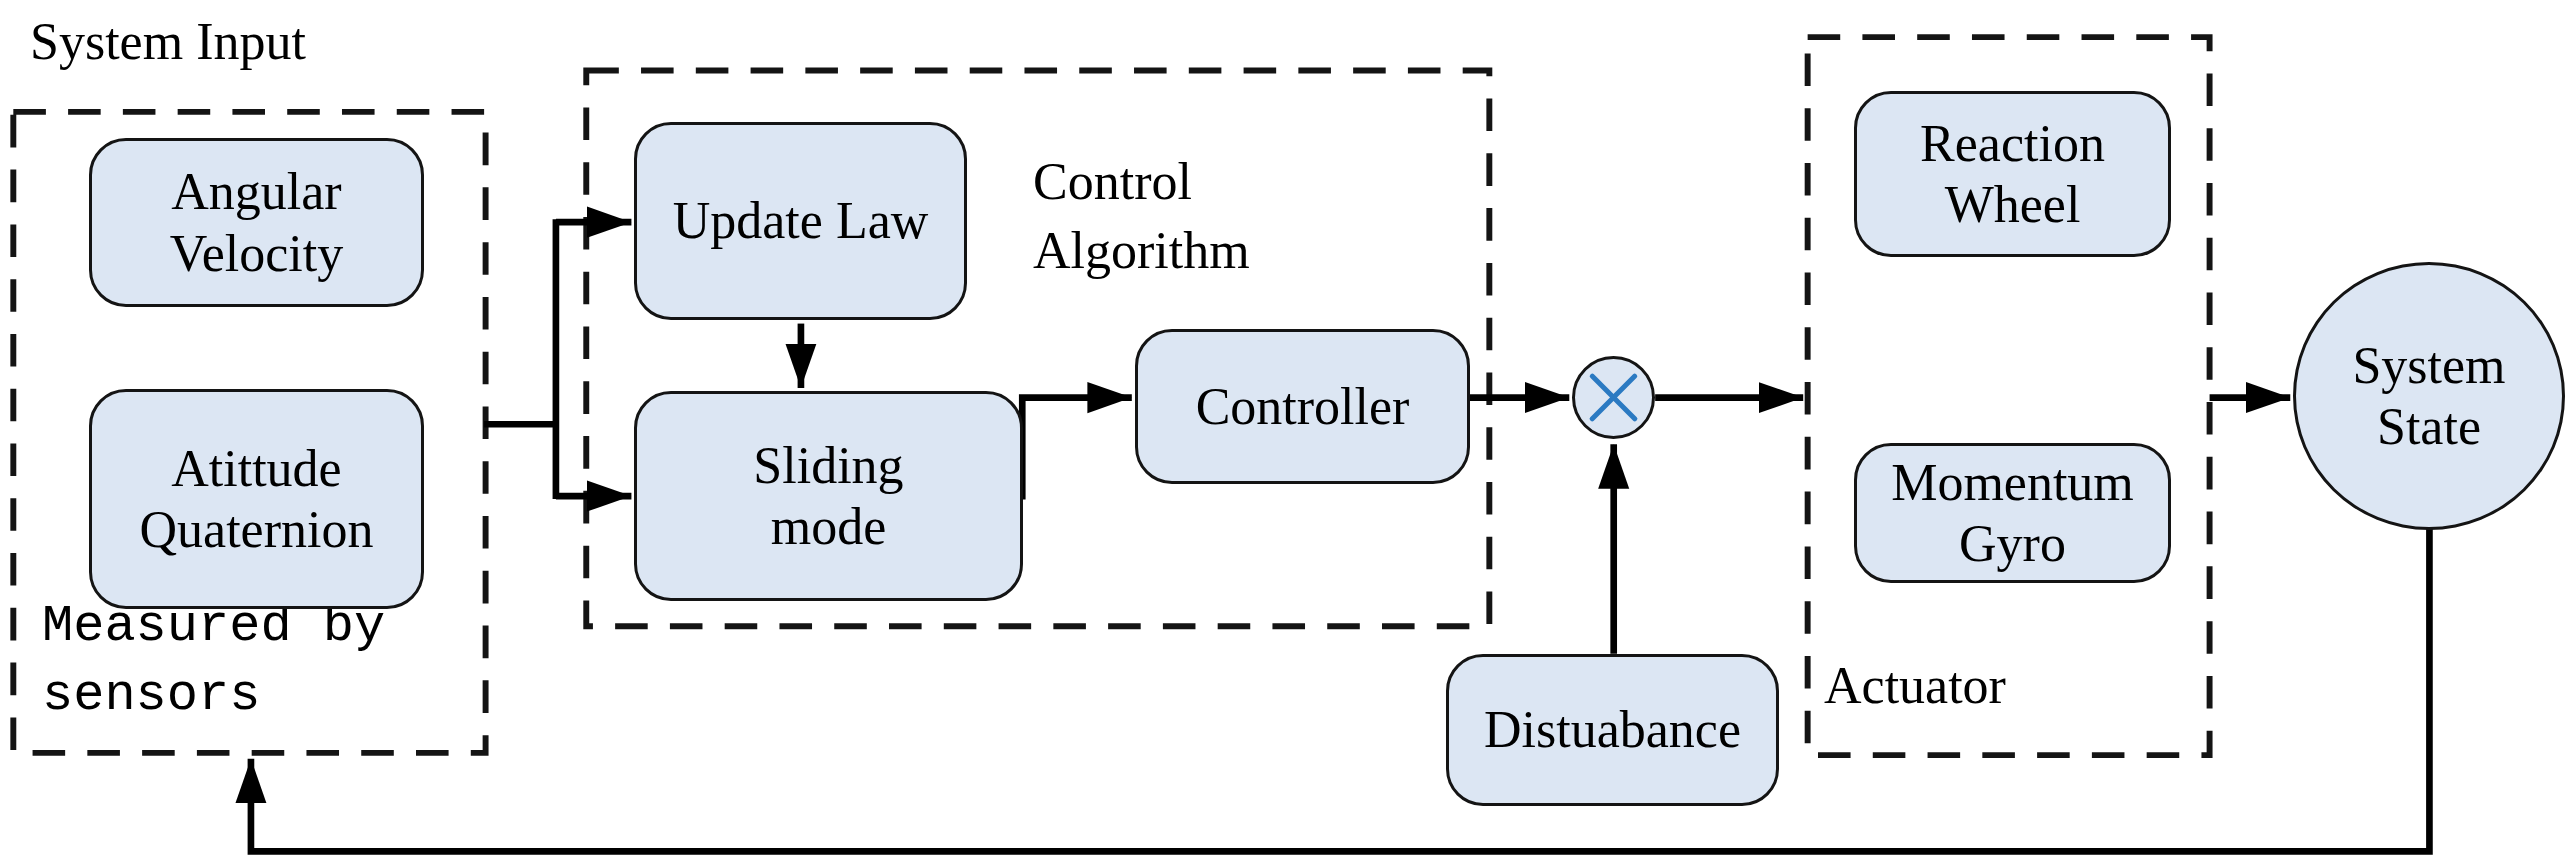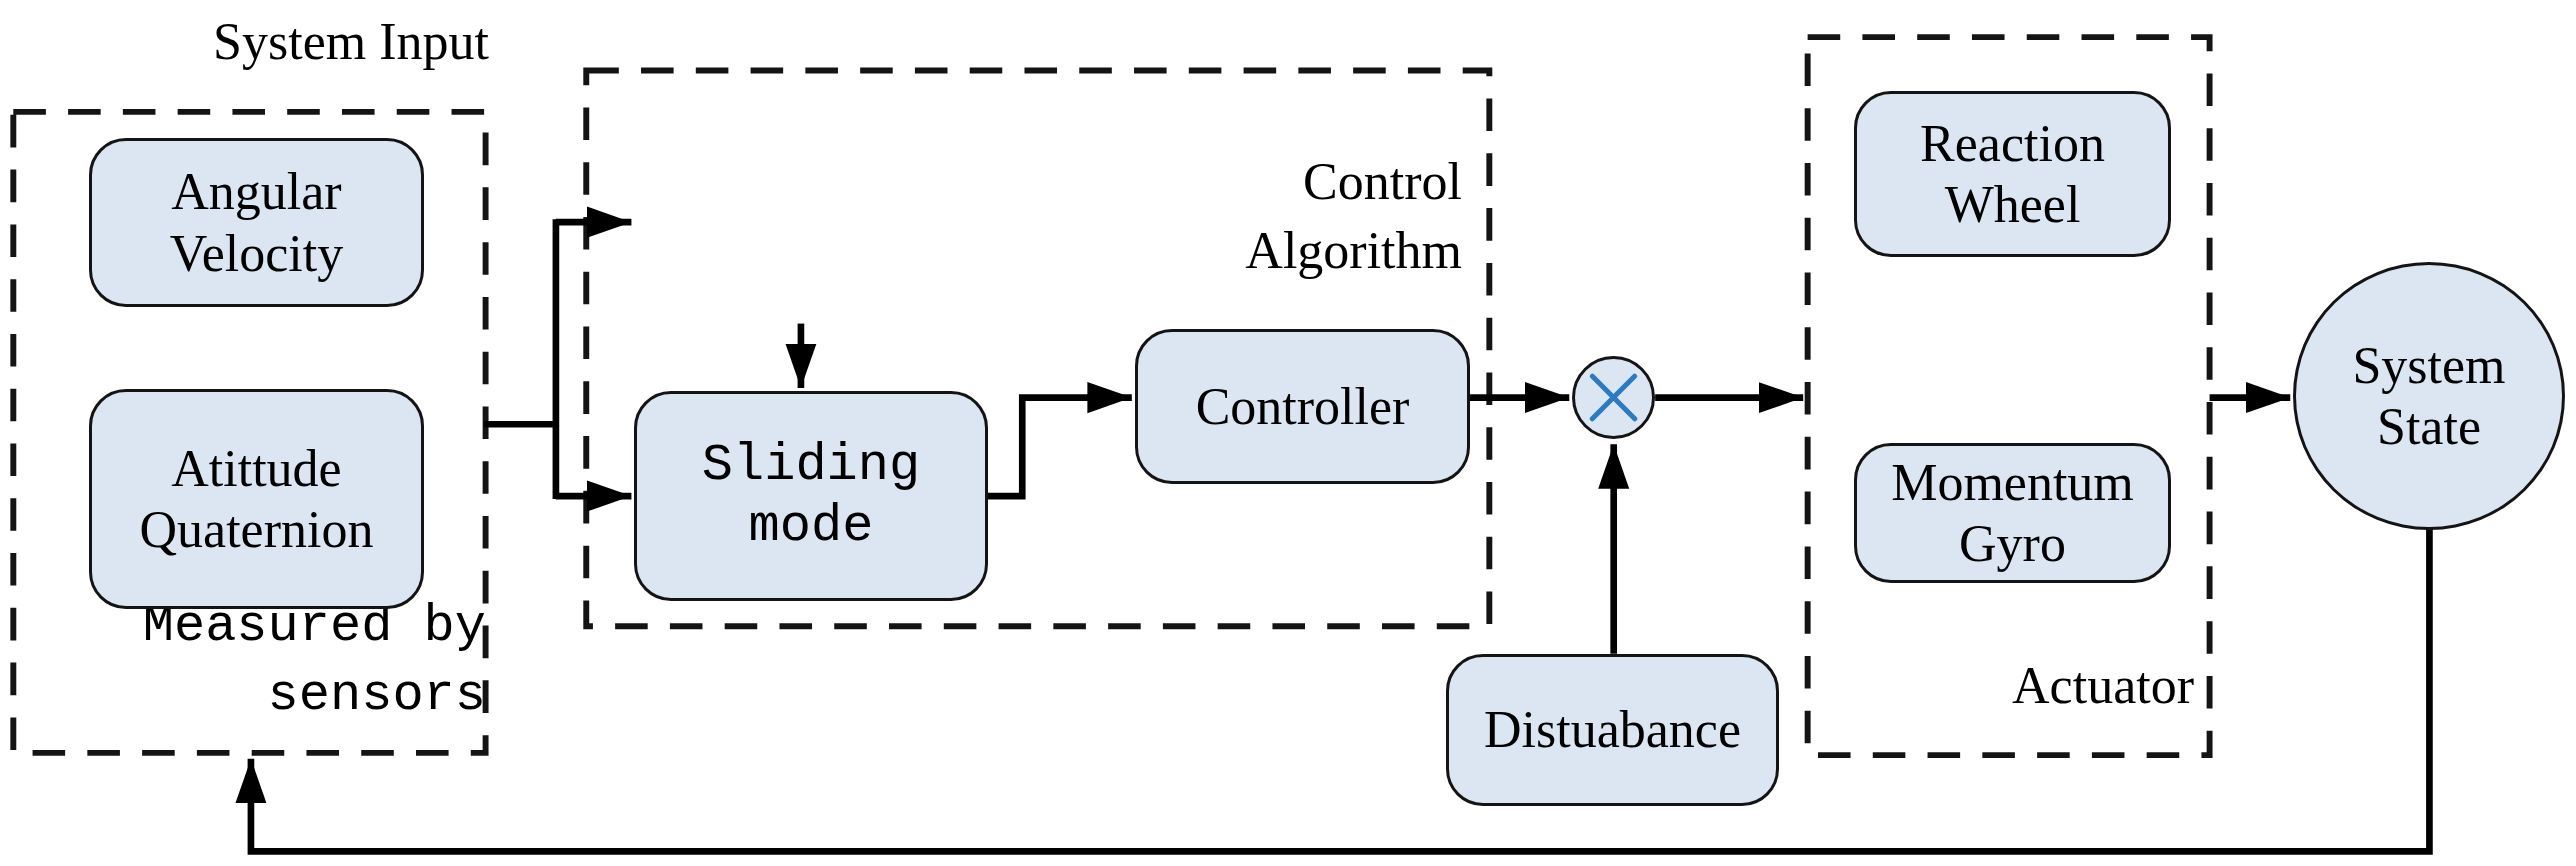--- a/index.html
+++ b/index.html
@@ -28,35 +28,35 @@
   .circle{
     position:absolute;
     background:var(--box-fill);
     border:3.7px solid var(--stroke);
     border-radius:50%;
     display:flex;align-items:center;justify-content:center;
     text-align:center;font-size:52px;line-height:1.18;
     white-space:pre-line;box-sizing:border-box;
   }
   .freelabel{
-    position:absolute;text-align:right;font-size:52px;line-height:1.33;
+    position:absolute;text-align:left;font-size:52px;line-height:1.33;
     white-space:pre-line;
   }
   .xbar{
     position:absolute;left:6px;right:6px;top:50%;height:5.2px;margin-top:-2.6px;
     background:var(--cross);border-radius:2.2px;
   }
   .xbar.a{transform:rotate(45deg);}
   .xbar.b{transform:rotate(-45deg);}
 
   
   #box-angular-velocity{left:89px;top:138px;width:335px;height:169px;}
   #box-attitude-quaternion{left:89px;top:389px;width:335px;height:220px;}
   #box-update-law{left:634px;top:122px;width:333px;height:198px;}
-  #box-sliding-mode{left:634px;top:391px;width:354px;height:210px;font-family:Liberation Mono, monospace;}
+  #box-sliding-mode{left:634px;top:391px;width:389px;height:210px;}
   #box-controller{left:1135px;top:322px;width:335px;height:155px;margin-top:7px;}
   #box-disturbance{left:1446px;top:654px;width:333px;height:152px;}
   #box-reaction-wheel{left:1854px;top:69px;width:317px;height:166px;margin-top:22px;}
   #box-thruster{left:1854px;top:283px;width:317px;height:126px;}
   #box-momentum-gyro{left:1854px;top:443px;width:317px;height:140px;}
   #junction-multiply{left:1572px;top:356px;width:83px;height:83px;}
   #circle-system-state{left:2293px;top:262px;width:272px;height:268px;}
   #label-system-input{left:30px;top:7.4px;width:459px;}
   #label-measured-by{left:42px;top:592px;width:444px;font-family:Liberation Mono, monospace;}
   #label-control-algorithm{left:1033px;top:147px;width:429px;}
@@ -95,20 +95,21 @@
   <div class="freelabel" id="label-measured-by">Measured by
 sensors</div>
   <div class="freelabel" id="label-control-algorithm">Control
 Algorithm</div>
   <div class="freelabel" id="label-actuator">Actuator</div>
 
   <div class="block" id="box-angular-velocity">Angular
 Velocity</div>
   <div class="block" id="box-attitude-quaternion">Atittude
 Quaternion</div>
+  <div class="block" id="box-update-law">Update Law</div>
   <div class="block" id="box-sliding-mode">Sliding
 mode</div>
   <div class="block" id="box-controller">Controller</div>
   <div class="block" id="box-disturbance">Distuabance</div>
   <div class="block" id="box-reaction-wheel">Reaction
 Wheel</div>
   <div class="block" id="box-momentum-gyro">Momentum
 Gyro</div>
 
   <div class="circle" id="junction-multiply">

